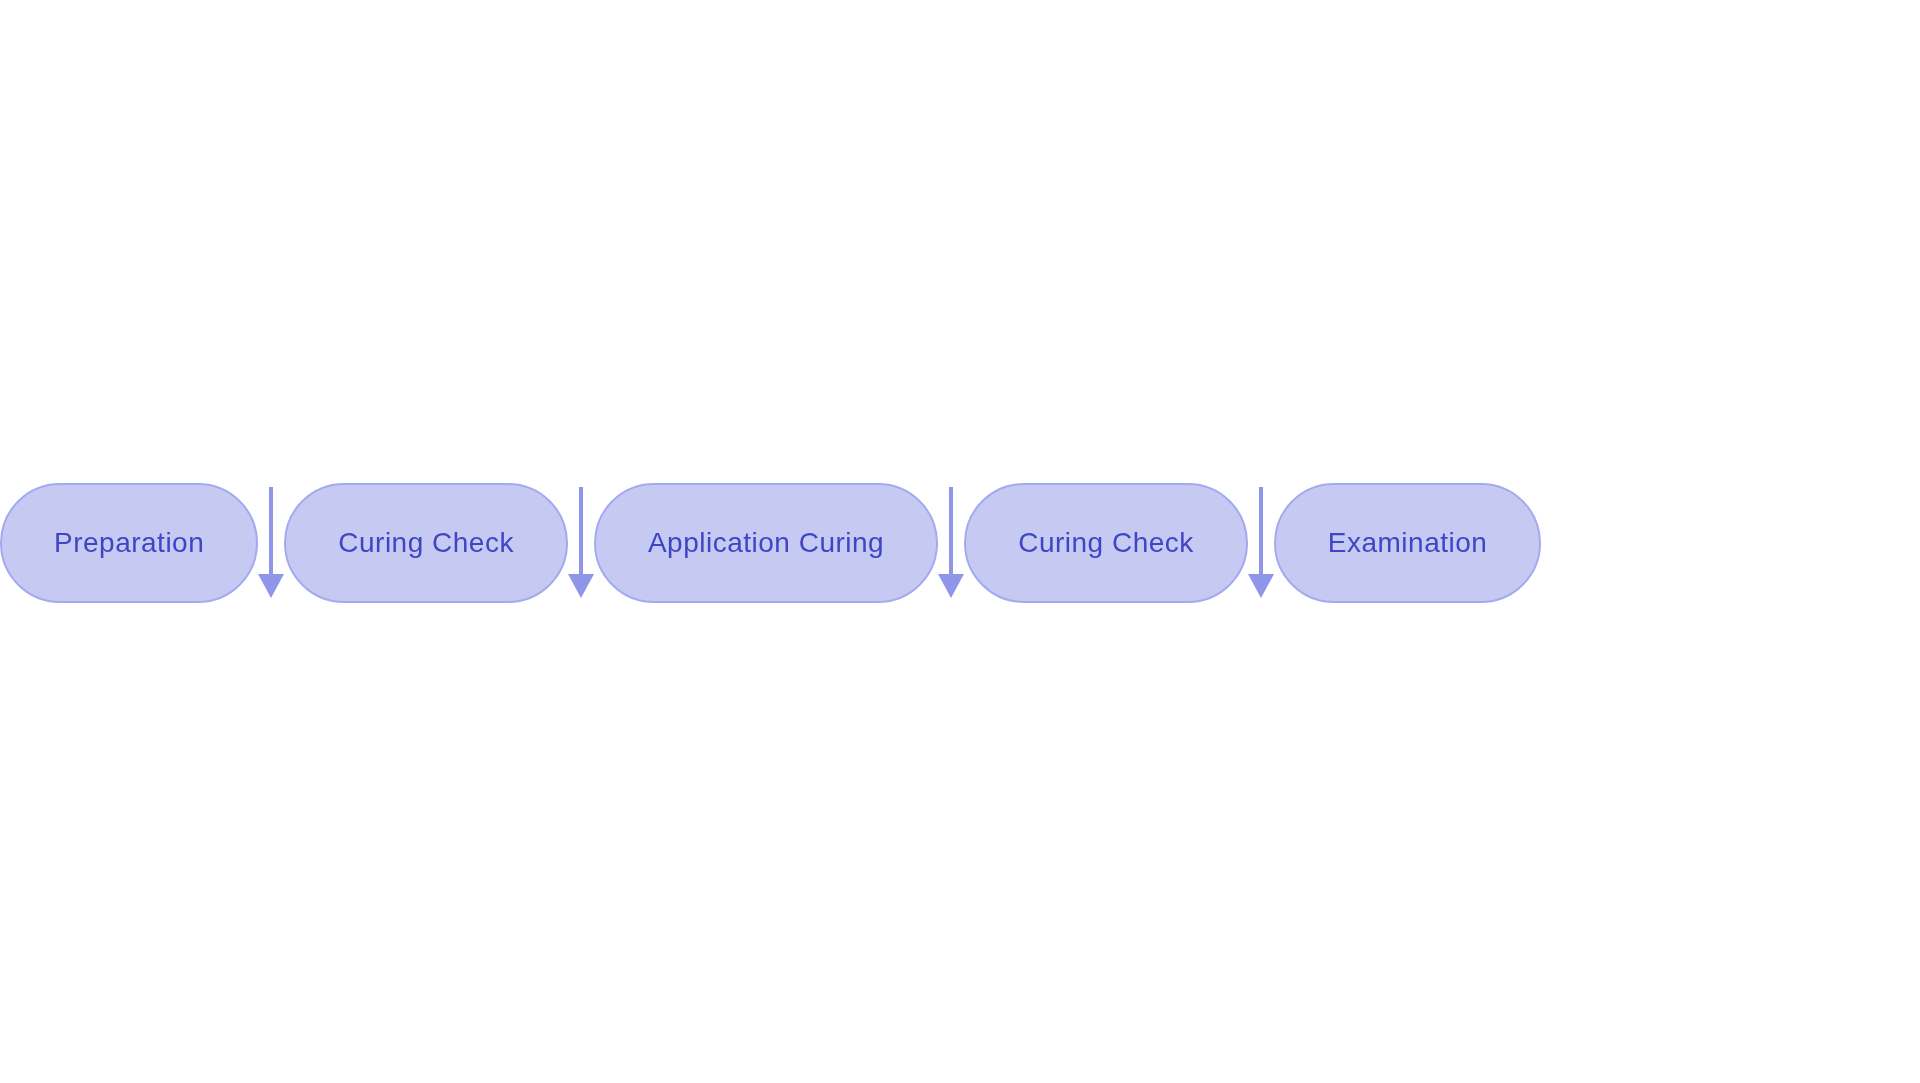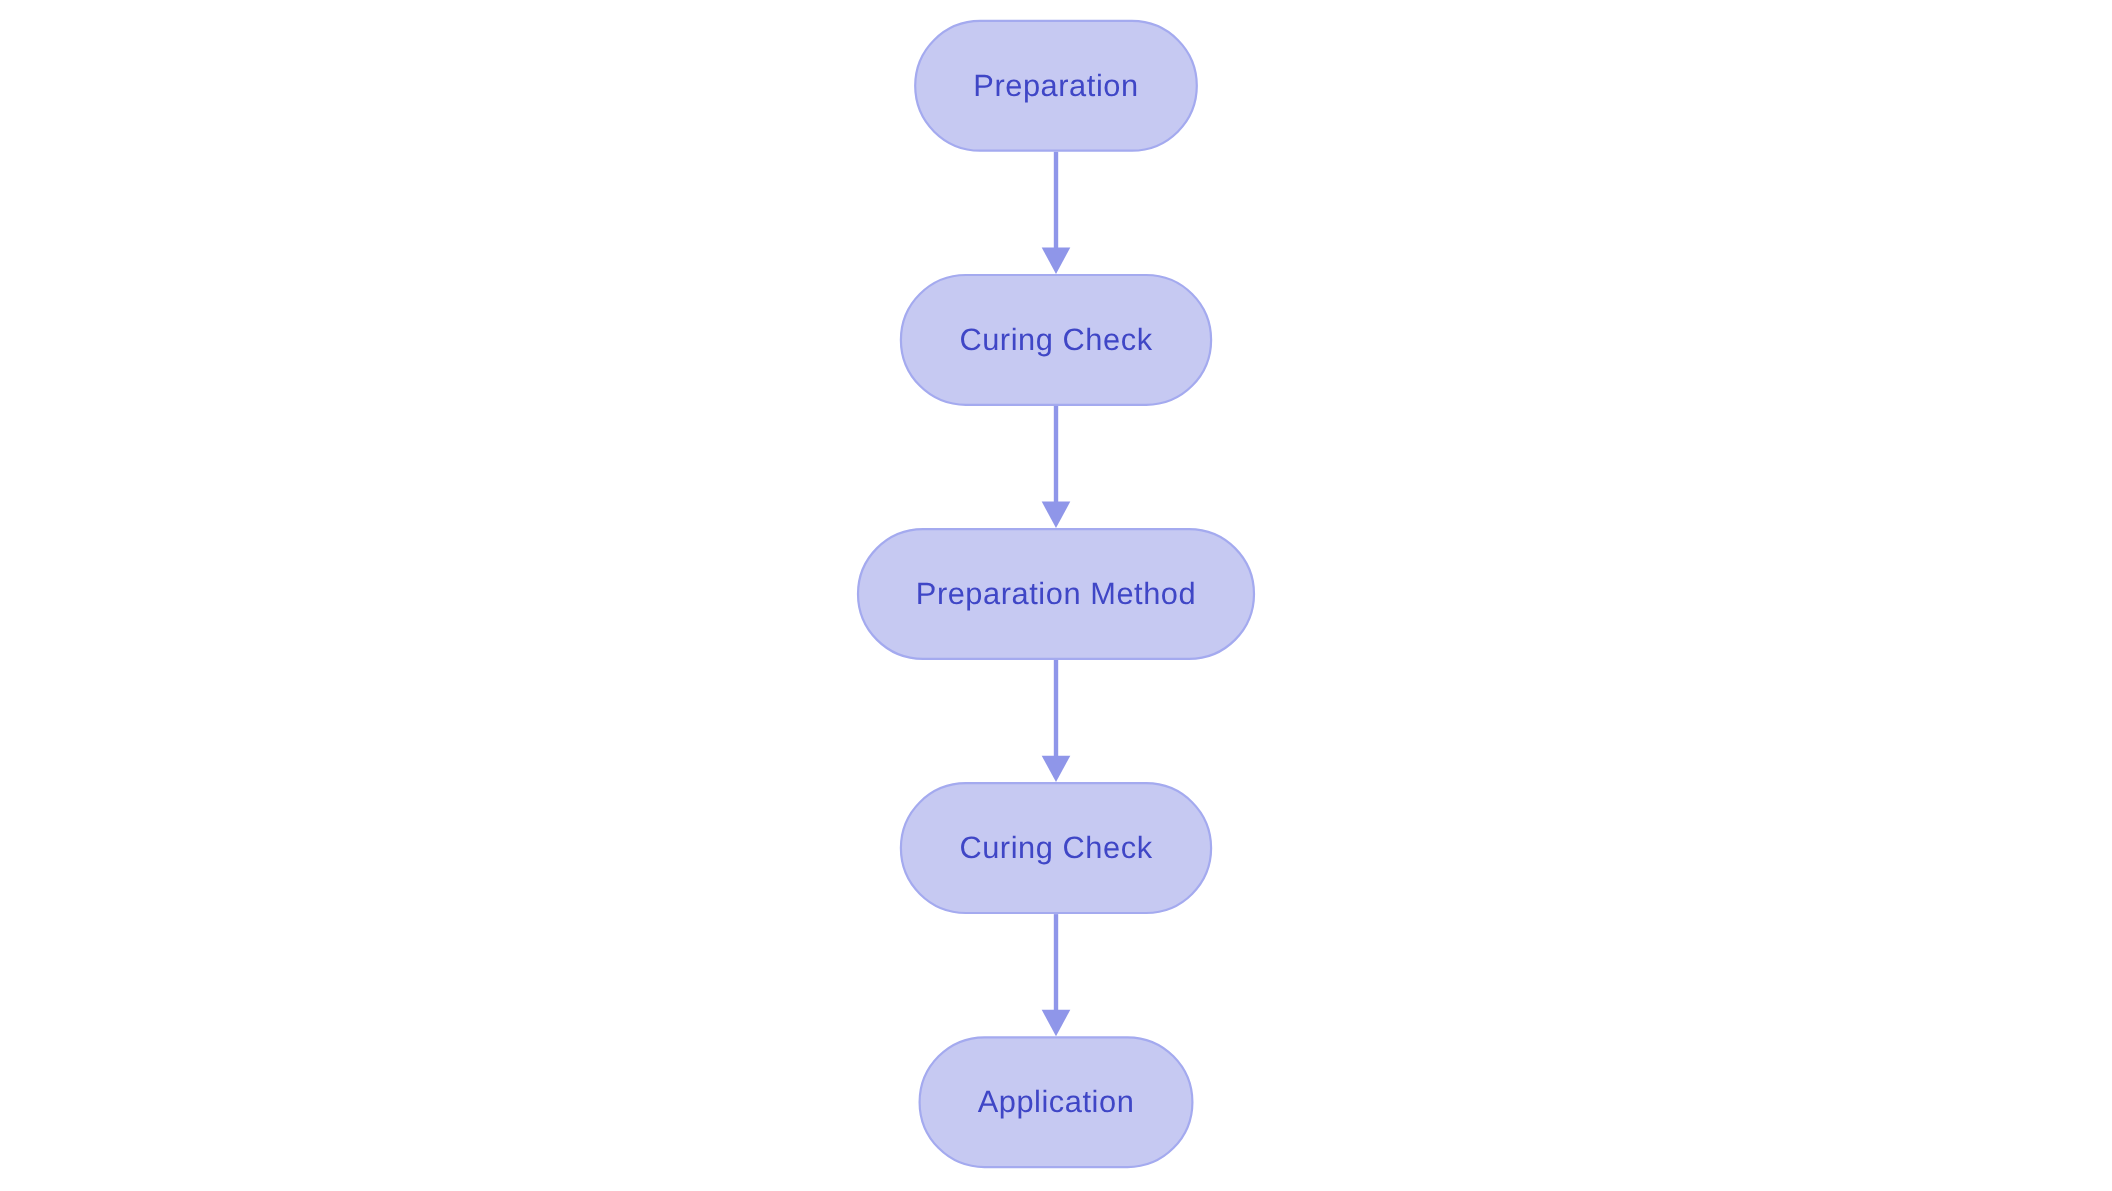--- a/index.html
+++ b/index.html
@@ -14,23 +14,22 @@
     width: 1920px;
     height: 1083px;
     background: var(--background);
     font-family: "Liberation Sans", sans-serif;
     overflow: hidden;
   }
   .canvas {
     width: 100%;
     height: 100%;
     display: flex;
-    flex-direction: column;
     align-items: center;
-    padding-top: 18px;
+    padding-top: 2px;
   }
   .node {
     height: 120px;
     min-width: 250px;
     border-radius: 60px;
     background: var(--node-fill);
     border: 2px solid var(--node-border);
     display: flex;
     align-items: center;
     justify-content: center;
@@ -81,34 +80,34 @@
   <div class="node">
     <span class="node-label">Curing Check</span>
   </div>
 
   <div class="connector">
     <div class="arrow-line"></div>
     <div class="arrow-head"></div>
   </div>
 
   <div class="node">
-    <span class="node-label">Preparation Method</span>
+    <span class="node-label">Application Curing</span>
   </div>
 
   <div class="connector">
     <div class="arrow-line"></div>
     <div class="arrow-head"></div>
   </div>
 
   <div class="node">
     <span class="node-label">Curing Check</span>
   </div>
 
   <div class="connector">
     <div class="arrow-line"></div>
     <div class="arrow-head"></div>
   </div>
 
   <div class="node">
-    <span class="node-label">Application</span>
+    <span class="node-label">Examination</span>
   </div>
 
 </div>
 
 </body></html>

